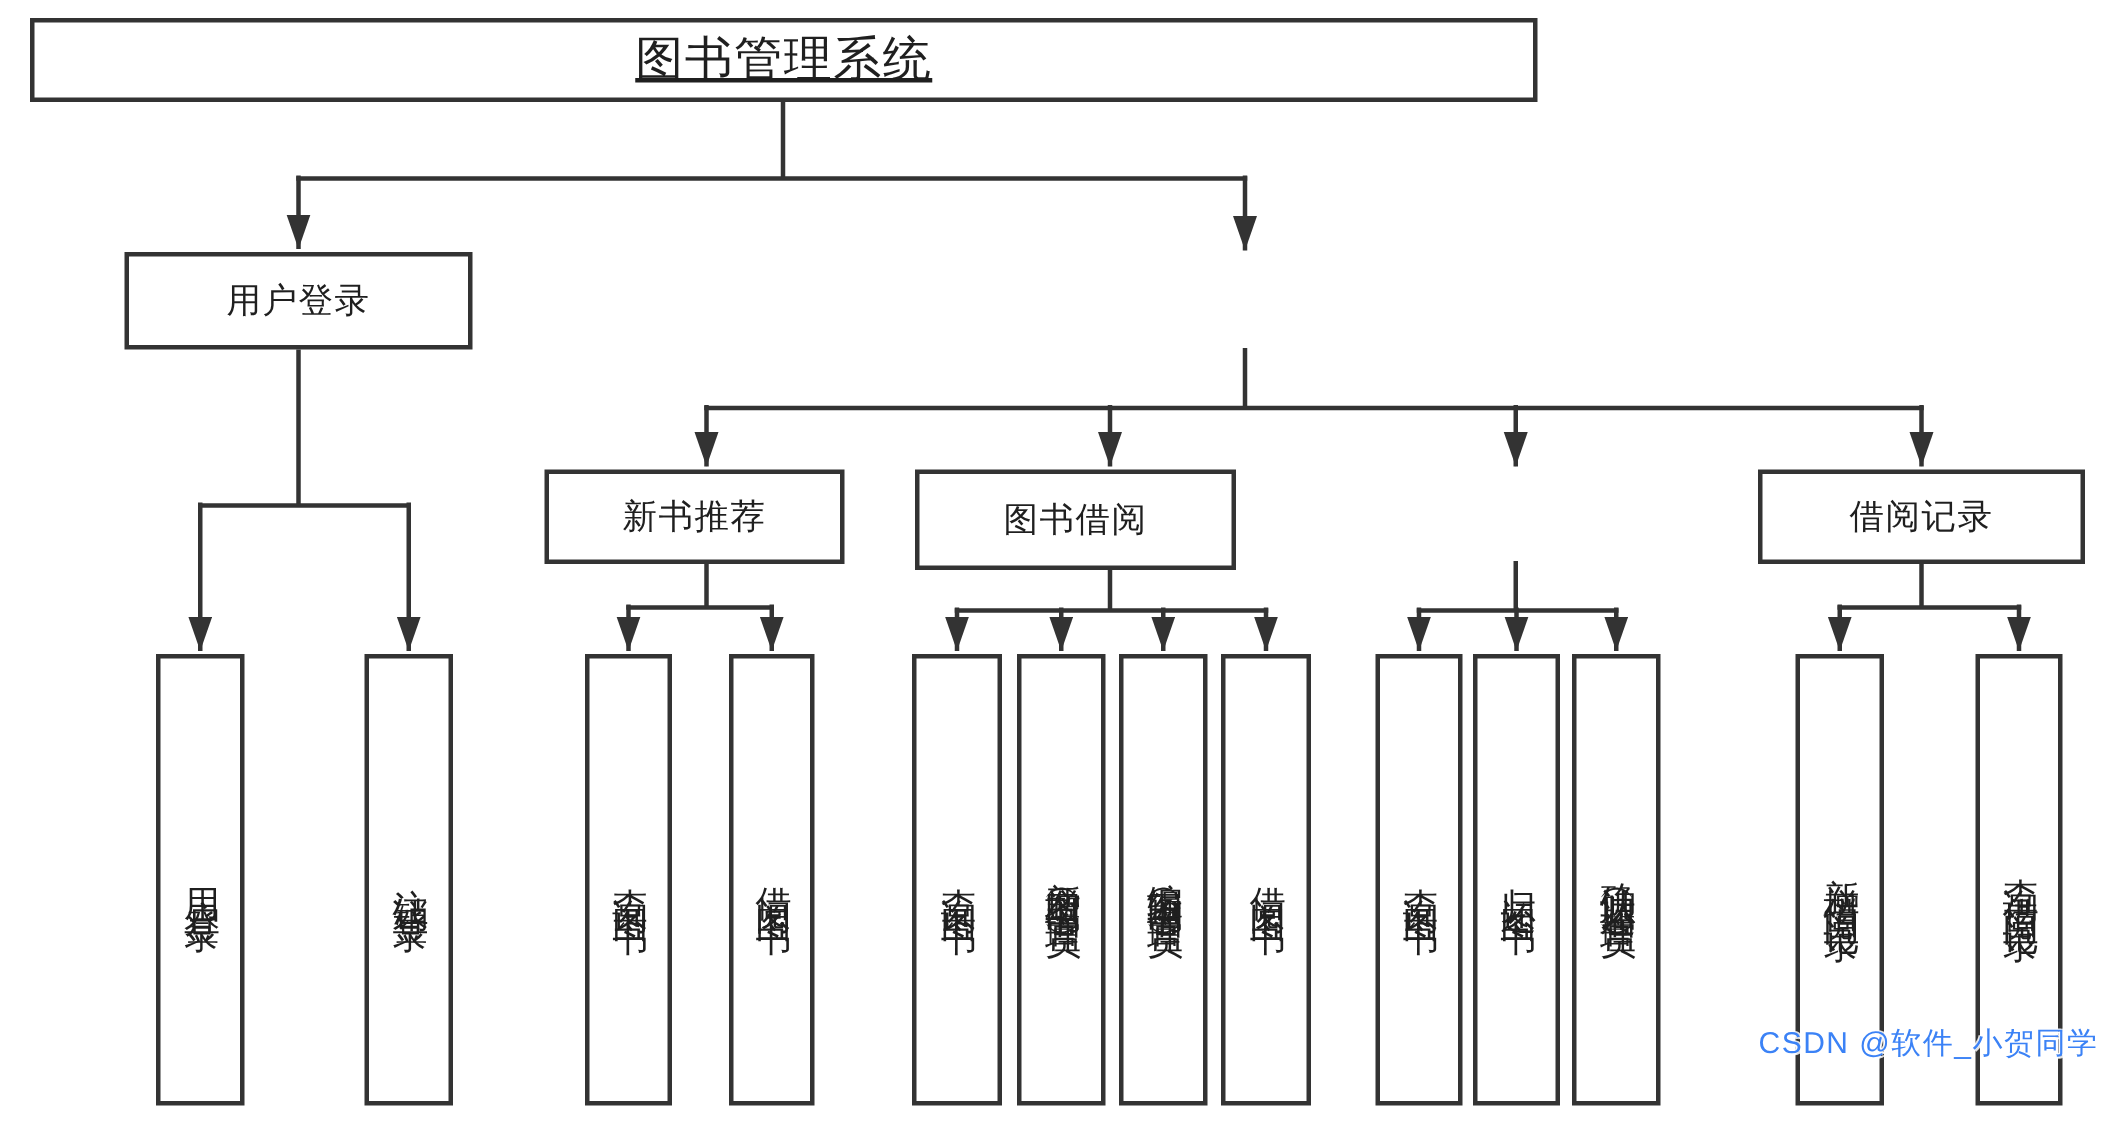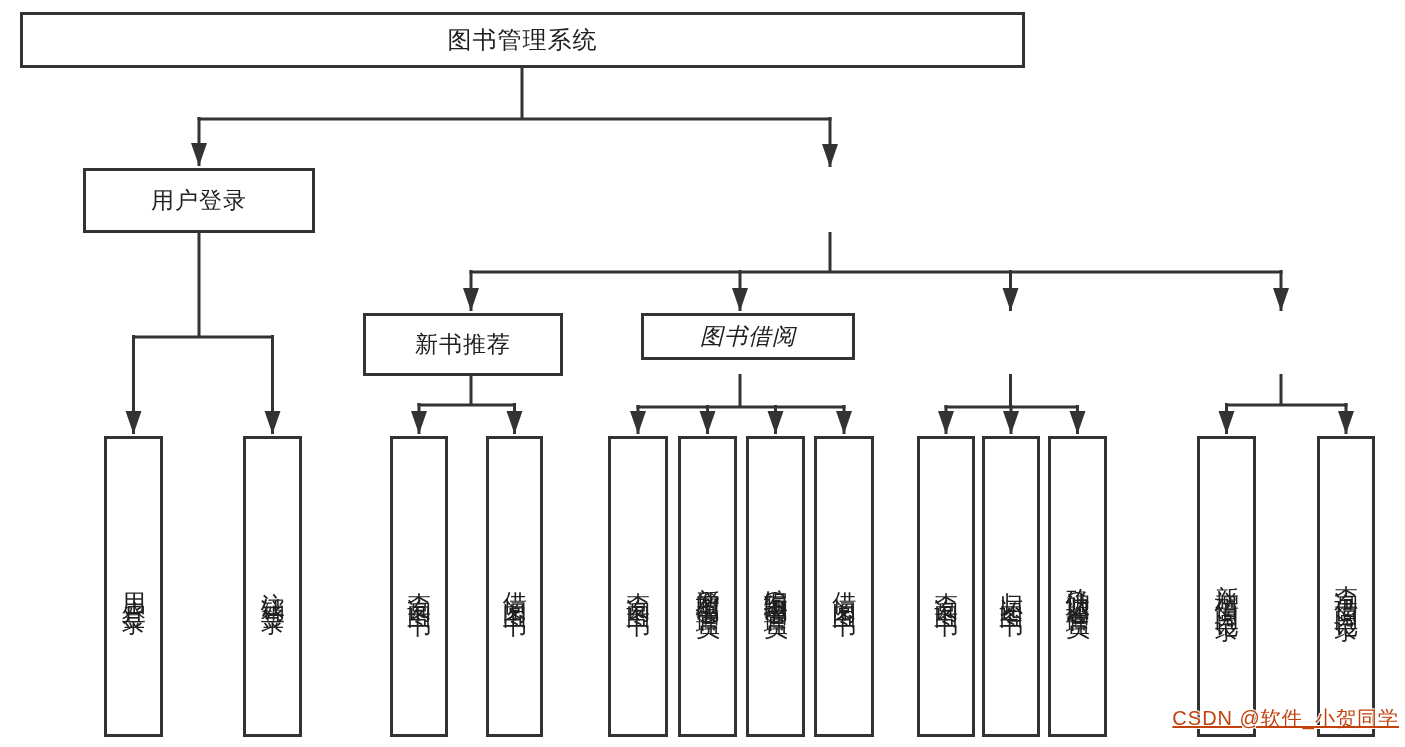--- a/index.html
+++ b/index.html
@@ -31,36 +31,35 @@
     letter-spacing: 1px;
     white-space: nowrap;
   }
   .v-box {
     writing-mode: vertical-lr;
     text-orientation: mixed;
     font-size: 24px;
     letter-spacing: 7px;
     line-height: 1.1;
   }
-  .root-box { font-size: 24px; }
+  .root-box { font-size: 32px; text-decoration: underline; }
   #watermark {
     position: absolute;
-    top: 705px;
+    top: 682px;
     right: 6px;
     font-size: 20px;
-    color: #c2410c;
+    color: #3b82f6;
     letter-spacing: 1px;
     white-space: nowrap;
     z-index: 5;
     text-shadow:
       -1px -1px 0 rgba(255,255,255,0.85),
        1px -1px 0 rgba(255,255,255,0.85),
       -1px  1px 0 rgba(255,255,255,0.85),
        1px  1px 0 rgba(255,255,255,0.85);
-    text-decoration: underline;
   }
 </style>
 </head>
 <body>
 
 <div id="canvas">
 
   <svg id="connectors" width="1405" height="747" viewBox="0 0 1405 747">
     <defs>
       <marker id="arrow" markerUnits="userSpaceOnUse" markerWidth="26" markerHeight="18" refX="23" refY="8" orient="auto">
@@ -109,21 +108,22 @@
       <line x1="1226.5" y1="403" x2="1226.5" y2="434" marker-end="url(#arrow)"></line>
       <line x1="1346" y1="403" x2="1346" y2="434" marker-end="url(#arrow)"></line>
     </g>
   </svg>
 
   <div class="node h-box root-box" style="left:20px; top:12px; width:1005px; height:56px;">图书管理系统</div>
 
   <div class="node h-box" style="left:83px; top:168px; width:232px; height:65px;">用户登录</div>
 
   <div class="node h-box" style="left:363px; top:313px; width:200px; height:63px;">新书推荐</div>
-  <div class="node h-box" style="left:641px; top:313px; width:214px; height:47px;font-style:italic;">图书借阅</div>
+  <div class="node h-box" style="left:610px; top:313px; width:214px; height:67px;">图书借阅</div>
+  <div class="node h-box" style="left:1172px; top:313px; width:218px; height:63px;">借阅记录</div>
 
   <div class="node v-box" style="left:104px; top:436px; width:59px; height:301px;">用户登录</div>
   <div class="node v-box" style="left:243px; top:436px; width:59px; height:301px;">注销登录</div>
 
   <div class="node v-box" style="left:390px; top:436px; width:58px; height:301px;">查询图书</div>
   <div class="node v-box" style="left:486px; top:436px; width:57px; height:301px;">借阅图书</div>
 
   <div class="node v-box" style="left:608px; top:436px; width:60px; height:301px;">查询图书</div>
   <div class="node v-box" style="left:678px; top:436px; width:59px; height:301px; letter-spacing:4px;">新增图书（管理员）</div>
   <div class="node v-box" style="left:746px; top:436px; width:59px; height:301px; letter-spacing:4px;">编辑图书（管理员）</div>

